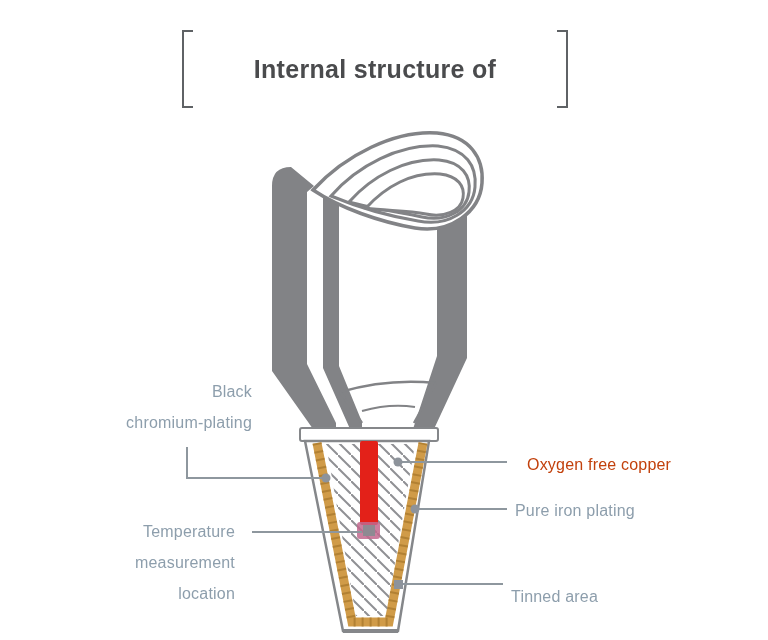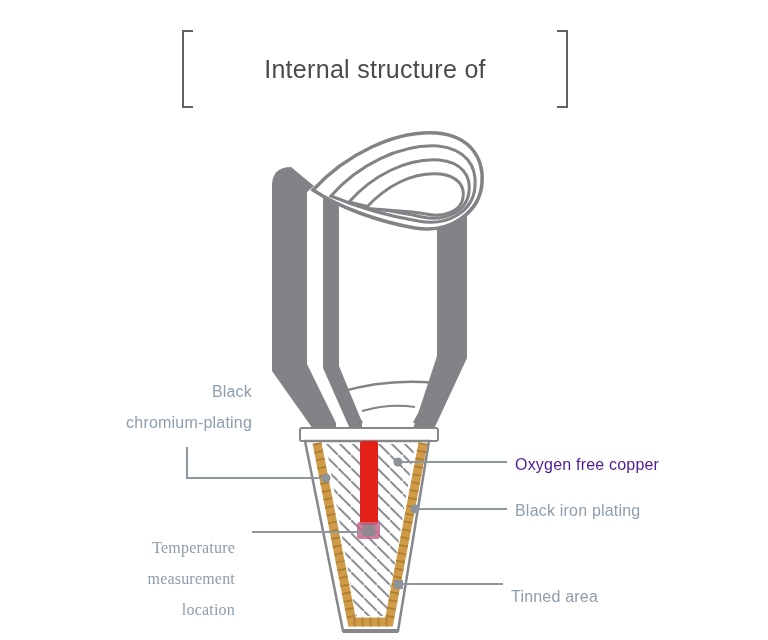--- a/index.html
+++ b/index.html
@@ -10,30 +10,30 @@
   
   .title-wrap{
     position:absolute;left:182px;top:30px;width:386px;height:78px;
     display:flex;justify-content:space-between;align-items:stretch;
   }
   .bracket{width:11px;box-sizing:border-box;}
   .bracket.left{border-left:2px solid #5f6265;border-top:2px solid #5f6265;border-bottom:2px solid #5f6265;}
   .bracket.right{border-right:2px solid #5f6265;border-top:2px solid #5f6265;border-bottom:2px solid #5f6265;}
   .title-text{
     flex:1;align-self:center;text-align:center;
-    font-size:25px;line-height:30px;letter-spacing:.3px;font-weight:400;
+    font-size:25px;line-height:30px;letter-spacing:.3px;font-weight:700;
   }
   
   .callout{
     position:absolute;font-size:16px;line-height:31px;letter-spacing:.2px;
     white-space:pre-line;
   }
   .callout.right-aligned{text-align:right;}
   #lbl-black{right:516px;top:376px;}
-  #lbl-temp{right:533px;top:532px;font-family:Liberation Serif, serif;}
+  #lbl-temp{right:533px;top:516px;}
   #lbl-oxygen{left:515px;top:449px;}
   #lbl-iron{left:515px;top:495px;}
   #lbl-tinned{left:511px;top:573px;}
   
   #drawing{position:absolute;left:0;top:0;}
 </style>
 </head>
 <body>
 
 <div class="title-wrap">
@@ -89,17 +89,17 @@
   <rect x="394" y="580" width="9" height="9" fill="#8d939b"></rect>
 </svg>
 
 <div id="lbl-black" class="callout right-aligned" style="color: rgb(141, 158, 172);">Black
 chromium-plating</div>
 
 <div id="lbl-temp" class="callout right-aligned" style="color: rgb(141, 158, 172);">Temperature
 measurement
 location</div>
 
-<div id="lbl-oxygen" class="callout" style="color: #4c1d95;">Oxygen free copper</div>
+<div id="lbl-oxygen" class="callout" style="color: #c2410c; margin-left: 12px;">Oxygen free copper</div>
 
-<div id="lbl-iron" class="callout" style="color: rgb(141, 158, 172);">Black iron plating</div>
+<div id="lbl-iron" class="callout" style="color: rgb(141, 158, 172);">Pure iron plating</div>
 
 <div id="lbl-tinned" class="callout" style="color: rgb(141, 158, 172); margin-top: 8px;">Tinned area</div>
 
 </body></html>

